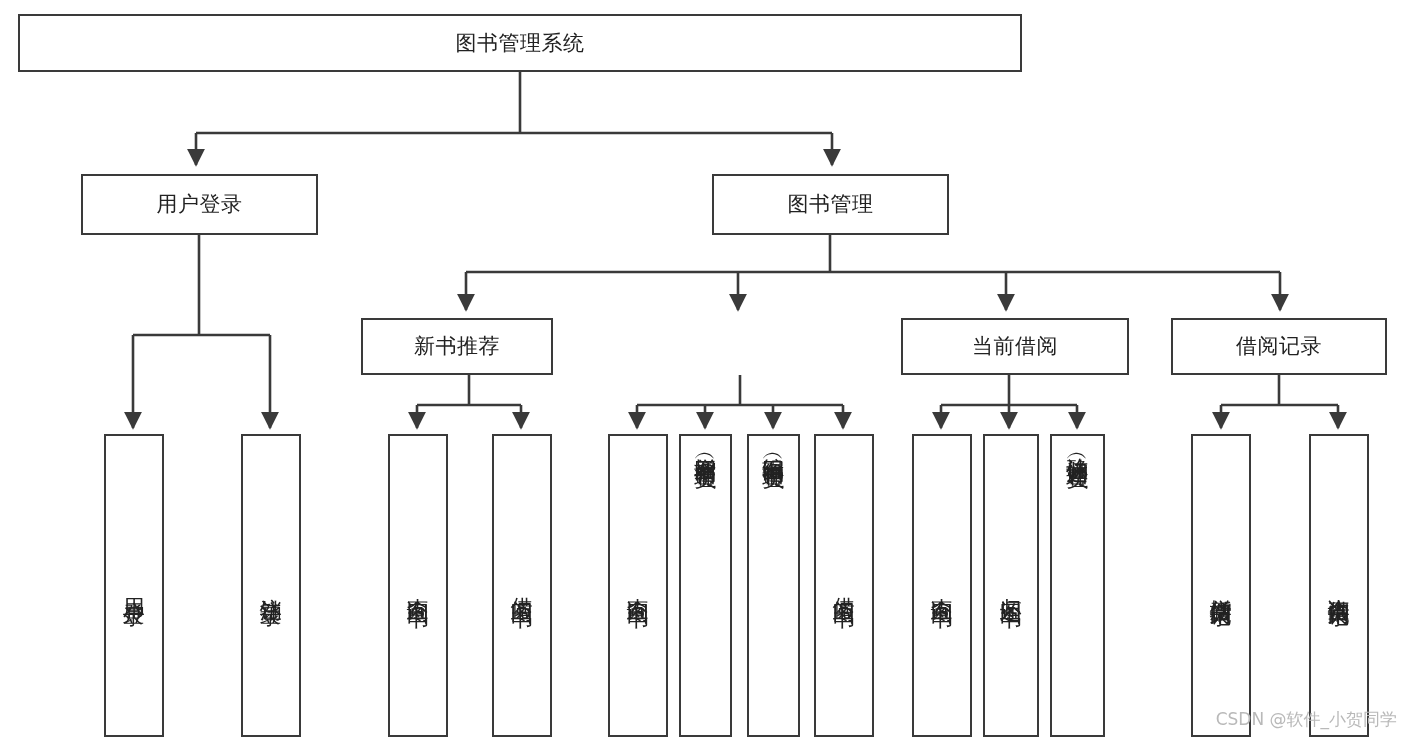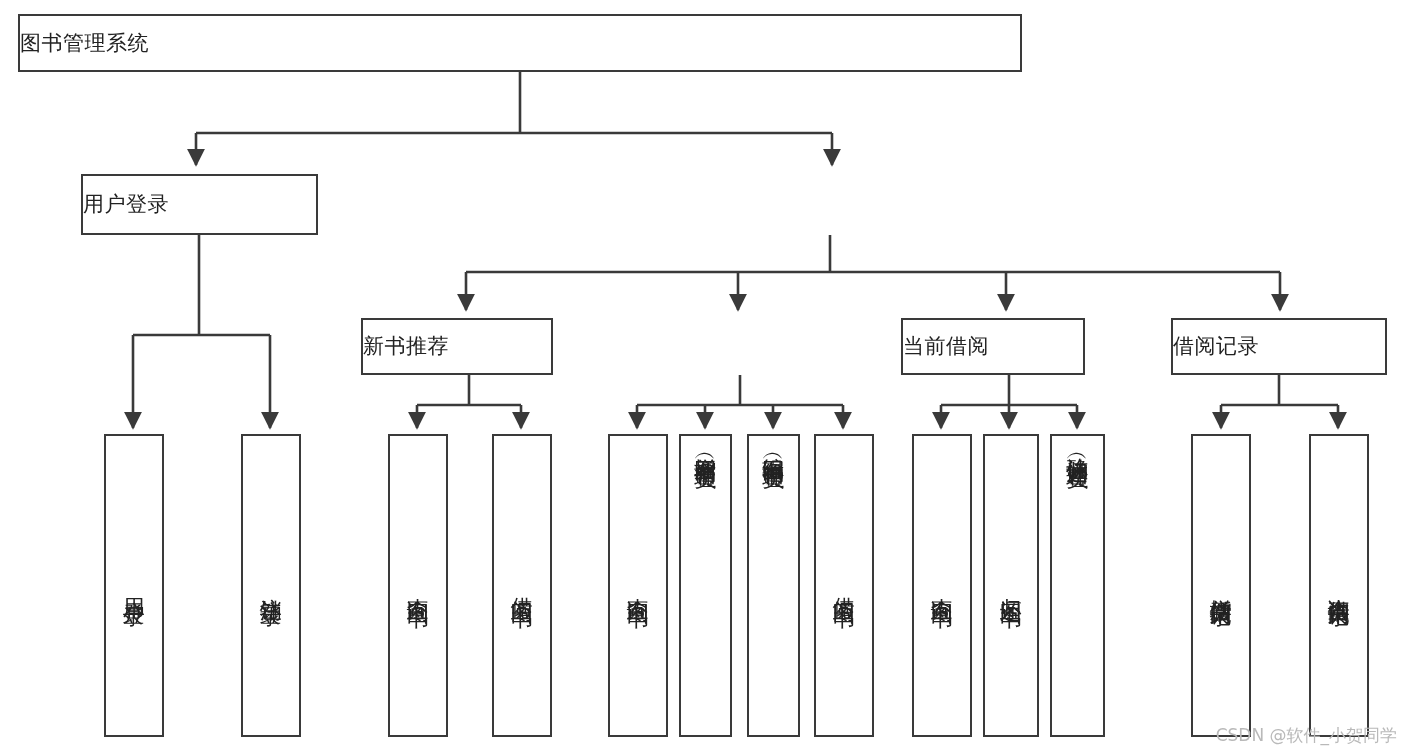--- a/index.html
+++ b/index.html
@@ -27,20 +27,21 @@
     width: 1405px;
     height: 747px;
   }
   .node {
     position: absolute;
     box-sizing: border-box;
     border: 2px solid #3a3a3a;
     background: #ffffff;
     display: flex;
     align-items: center;
+    justify-content: center;
     color: #222222;
   }
   .node .lbl {
     display: block;
     line-height: 1.18;
     text-align: center;
     letter-spacing: 0.5px;
   }
   
   .node.horiz .lbl {
@@ -64,21 +65,21 @@
   .node.vert.tall .lbl {
     font-size: 22px;
     letter-spacing: 1.5px;
   }
   .node.vert.topalign {
     align-items: flex-start;
   }
   #watermark {
     position: absolute;
     right: 8px;
-    bottom: 0;
+    bottom: 16px;
     font-size: 17px;
     color: #b9b9b9;
     white-space: nowrap;
     font-family: "DejaVu Sans", "Liberation Sans", sans-serif;
   }
 </style>
 </head>
 <body>
 
 <div id="diagram-root">
@@ -133,25 +134,28 @@
     </g>
   </svg>
 
   <div class="node horiz" style="left:18px; top:14px; width:1004px; height:58px;">
     <span class="lbl">图书管理系统</span>
   </div>
 
   <div class="node horiz" style="left:81px; top:174px; width:237px; height:61px;">
     <span class="lbl">用户登录</span>
   </div>
+  <div class="node horiz" style="left:712px; top:174px; width:237px; height:61px;">
+    <span class="lbl">图书管理</span>
+  </div>
 
   <div class="node horiz" style="left:361px; top:318px; width:192px; height:57px;">
     <span class="lbl">新书推荐</span>
   </div>
-  <div class="node horiz" style="left:901px; top:318px; width:184px; height:57px;">
+  <div class="node horiz" style="left:901px; top:318px; width:228px; height:57px;">
     <span class="lbl">当前借阅</span>
   </div>
   <div class="node horiz" style="left:1171px; top:318px; width:216px; height:57px;">
     <span class="lbl">借阅记录</span>
   </div>
 
   <div class="node vert" style="left:104px; top:434px; width:60px; height:303px;">
     <span class="lbl">用户登录</span>
   </div>
   <div class="node vert" style="left:241px; top:434px; width:60px; height:303px;">

